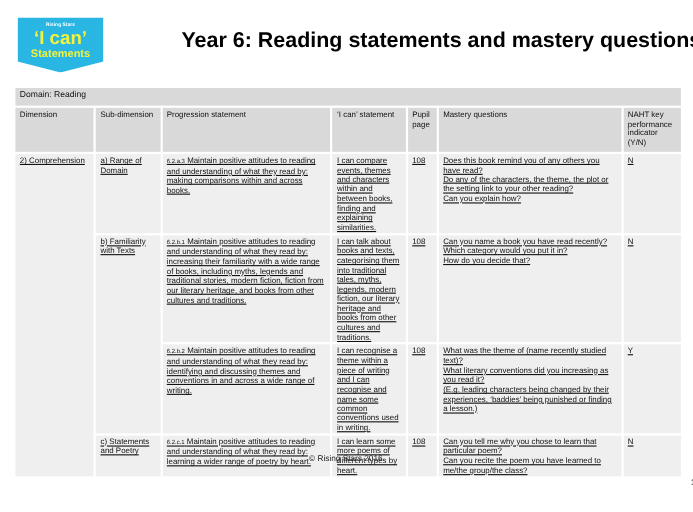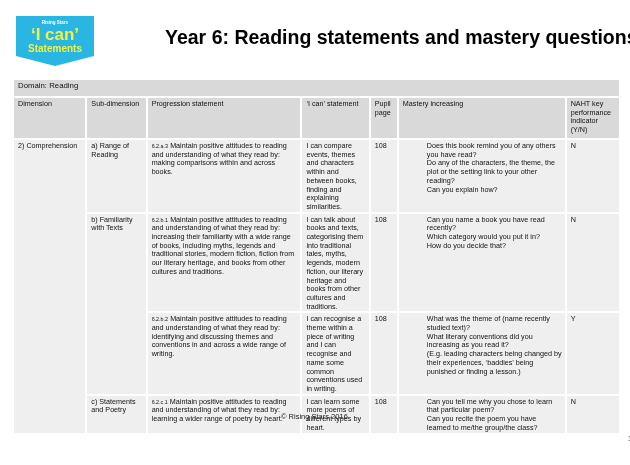--- a/index.html
+++ b/index.html
@@ -21,29 +21,29 @@
   }
   table.grid td, table.grid th {
     vertical-align: top; text-align: left; padding: 2px 3px 0 4px;
     font-weight: normal; overflow: hidden;
   }
   .domain-row td {
     background: #d9d9d9; font-weight: bold; font-size: 7.8px; height: 14px;
     padding-top: 4px;
   }
   .head-row th { background: #d9d9d9; height: 38px; margin-left: 45px; }
-  .body-cell { background: #efefef; }
+  .body-cell { background: #efefef; text-decoration: underline; }
   .code { font-size: 5.4px; }
   .footer-copy {
     position: absolute; left: 281px; top: 412px; font-size: 7.5px; color: #222;
   }
   .footer-page {
     position: absolute; left: 628px; top: 434px; font-size: 7.5px; color: #222; text-align: right;
   }
-  .q-line { display: block; margin-left: 24px; }
+  .q-line { display: block; }
 </style>
 </head>
 <body>
 
 <div class="logo">
   <svg width="78" height="50" viewBox="0 0 78 50">
     <path d="M0 0 H78 V40 L39 50 L0 40 Z" fill="#29b6e3"></path>
     <text x="39" y="8" text-anchor="middle" font-family="Liberation Sans, sans-serif" font-size="4.5" font-weight="bold" fill="#ffffff">Rising Stars</text>
     <text x="39" y="24" text-anchor="middle" font-family="Liberation Sans, sans-serif" font-size="17" font-weight="bold" fill="#f5f23a">‘I can’</text>
     <text x="39" y="36" text-anchor="middle" font-family="Liberation Sans, sans-serif" font-size="10" font-weight="bold" fill="#f5f23a">Statements</text>
@@ -65,27 +65,27 @@
   <tbody>
       <tr class="domain-row">
     <td colspan="7">Domain: Reading</td>
   </tr>
   <tr class="head-row">
     <th>Dimension</th>
     <th>Sub-dimension</th>
     <th>Progression statement</th>
     <th>‘I can’ statement</th>
     <th>Pupil page</th>
-    <th>Mastery increasing</th>
+    <th>Mastery questions</th>
     <th>NAHT key performance indicator (Y/N)</th>
   </tr>
 
   <tr style="height:70px">
     <td class="body-cell" rowspan="4">2) Comprehension</td>
-    <td class="body-cell">a) Range of Reading</td>
+    <td class="body-cell">a) Range of Domain</td>
     <td class="body-cell"><span class="code">6.2.a.3</span> <span>Maintain positive attitudes to reading and understanding of what they read by: making comparisons within and across books.</span></td>
     <td class="body-cell">I can compare events, themes and characters within and between books, finding and explaining similarities.</td>
     <td class="body-cell">108</td>
     <td class="body-cell">
       <span class="q-line">Does this book remind you of any others you have read?</span>
       <span class="q-line">Do any of the characters, the theme, the plot or the setting link to your other reading?</span>
       <span class="q-line">Can you explain how?</span>
     </td>
     <td class="body-cell">N</td>
   </tr>

